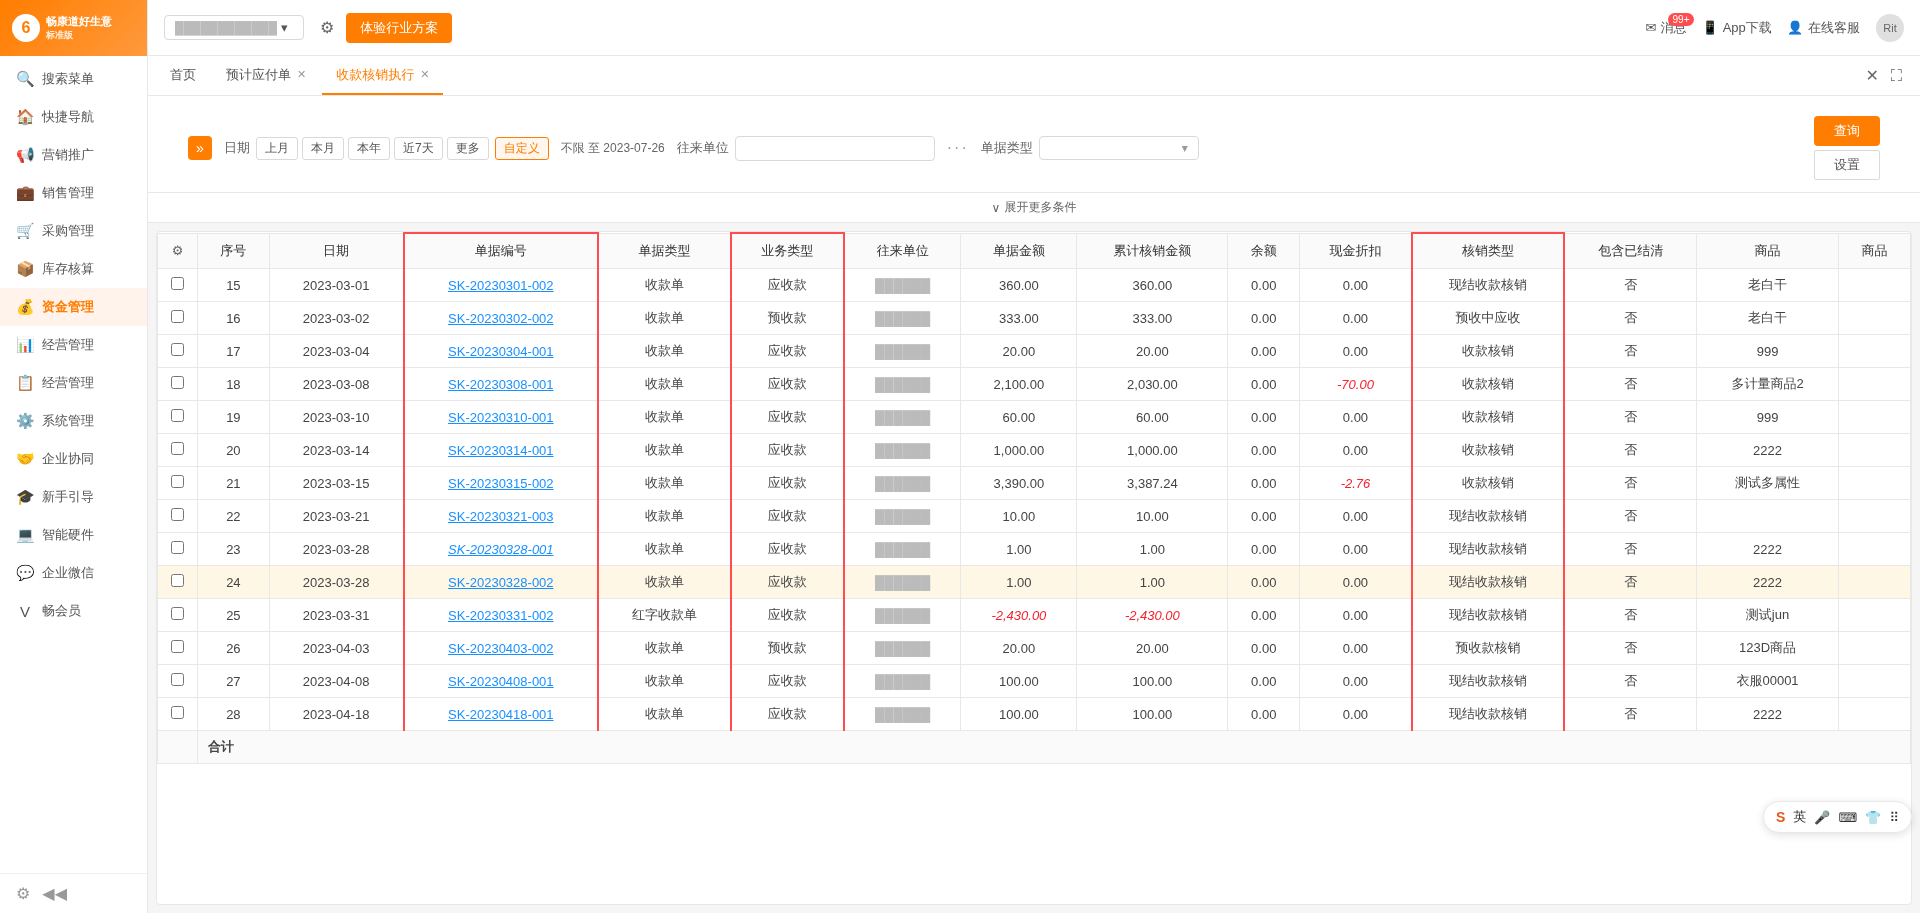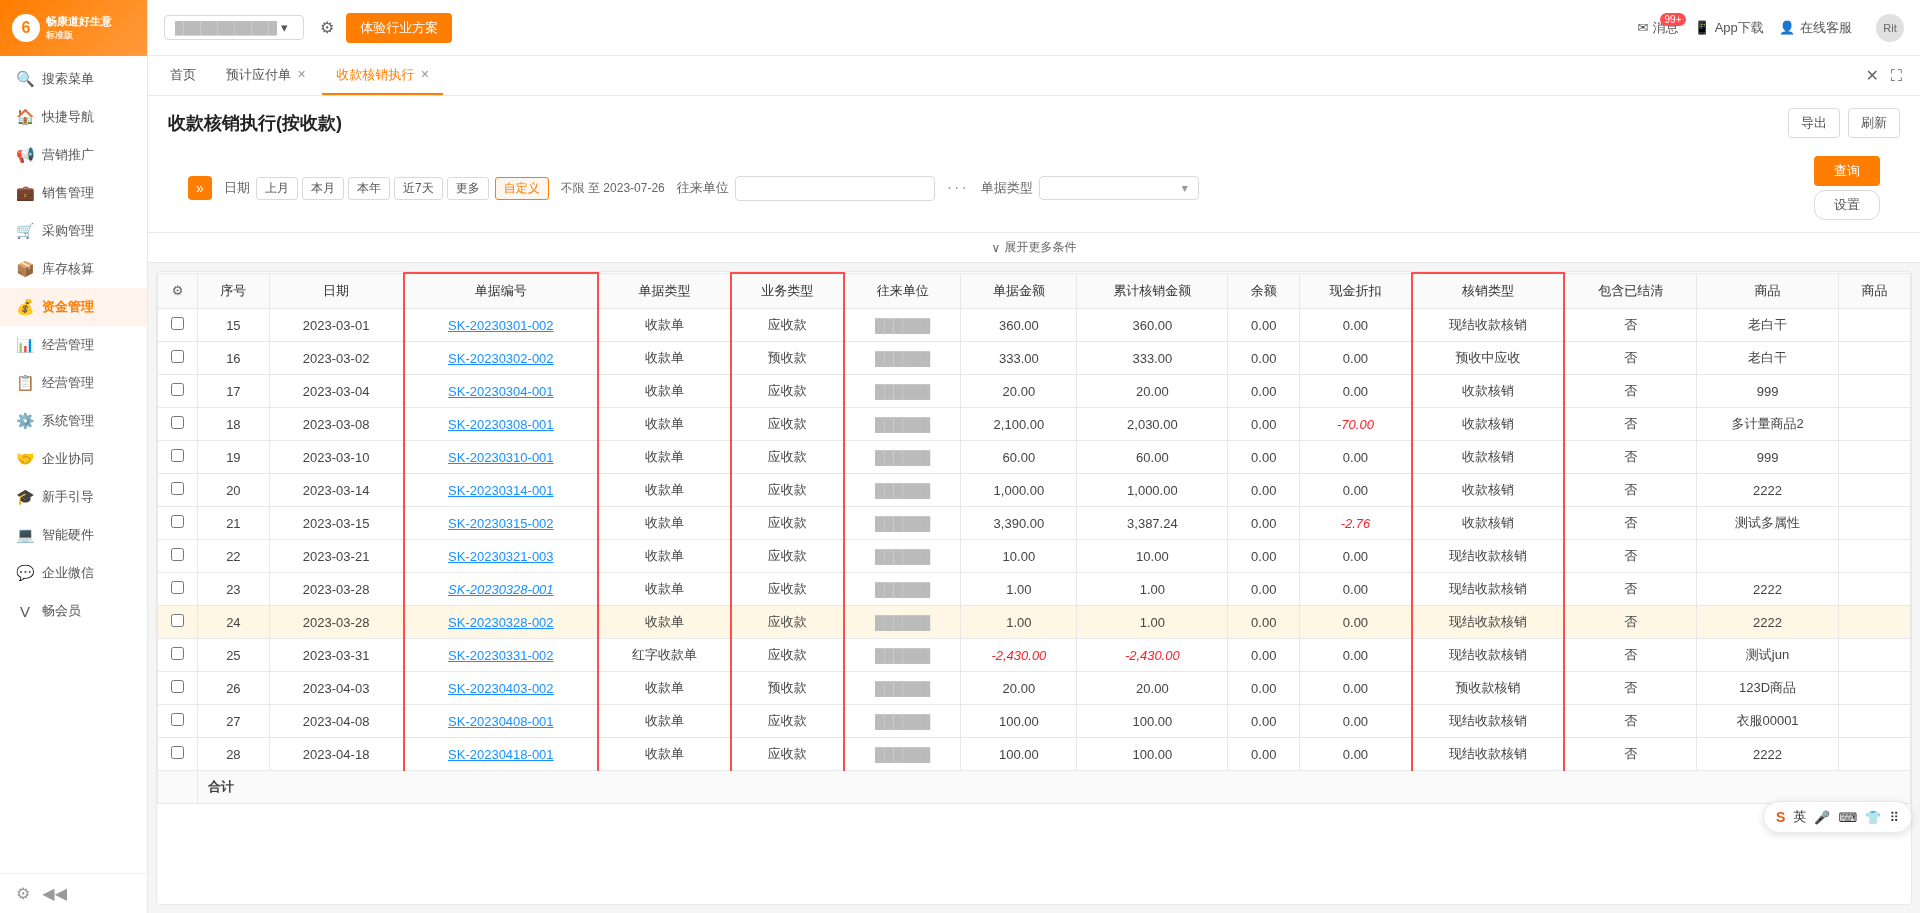--- a/index.html
+++ b/index.html
@@ -104,21 +104,21 @@
       background: #ff4d4f;
       color: #fff;
       border-radius: 10px;
       font-size: 10px;
       padding: 1px 5px;
       position: absolute;
       top: -6px;
       right: -8px;
     }
     .topbar-right-item { display: flex; align-items: center; gap: 4px; cursor: pointer; }
-    .topbar-avatar { width: 28px; height: 28px; border-radius: 50%; background: #ccc; margin-left: 8px; }
+    .topbar-avatar { width: 28px; height: 28px; border-radius: 50%; background: #ccc; }
 
     
     .tabs {
       background: #fff;
       border-bottom: 1px solid #e8e8e8;
       display: flex;
       align-items: stretch;
       height: 40px;
       padding: 0 8px;
       gap: 2px;
@@ -241,21 +241,21 @@
       color: #fff;
       border: none;
       border-radius: 4px;
       padding: 6px 20px;
       cursor: pointer;
       font-size: 13px;
       text-align: right;
     }
     .set-btn {
       border: 1px solid #d9d9d9;
-      border-radius: 11px;
+      border-radius: 2px;
       padding: 5px 16px;
       cursor: pointer;
       font-size: 13px;
       background: #fff;
       color: #555;
     }
     .query-btns { display: flex; flex-direction: column; gap: 4px; }
 
     
     .expand-bar {
@@ -463,27 +463,20 @@
       <div class="tabs-spacer"></div>
     <div class="tabs-actions">
       <span class="tab-action-btn">✕</span>
       <span class="tab-action-btn">⛶</span>
     </div>
   </div>
 
   <div class="content">
 
     <div class="page-header">
-      <div class="page-title-row">
-        <div class="page-title">收款核销执行(按收款)</div>
-        <div class="page-actions">
-          <button class="page-action-btn">导出</button>
-          <button class="page-action-btn">刷新</button>
-        </div>
-      </div>
 
       <div class="filter-bar">
         <button class="filter-toggle-btn">»</button>
 
         <div class="filter-group">
           <span class="filter-label">日期</span>
           <div class="filter-date-options" id="date-options">
               <button class="filter-date-btn">上月</button>
               <button class="filter-date-btn">本月</button>
               <button class="filter-date-btn">本年</button>

